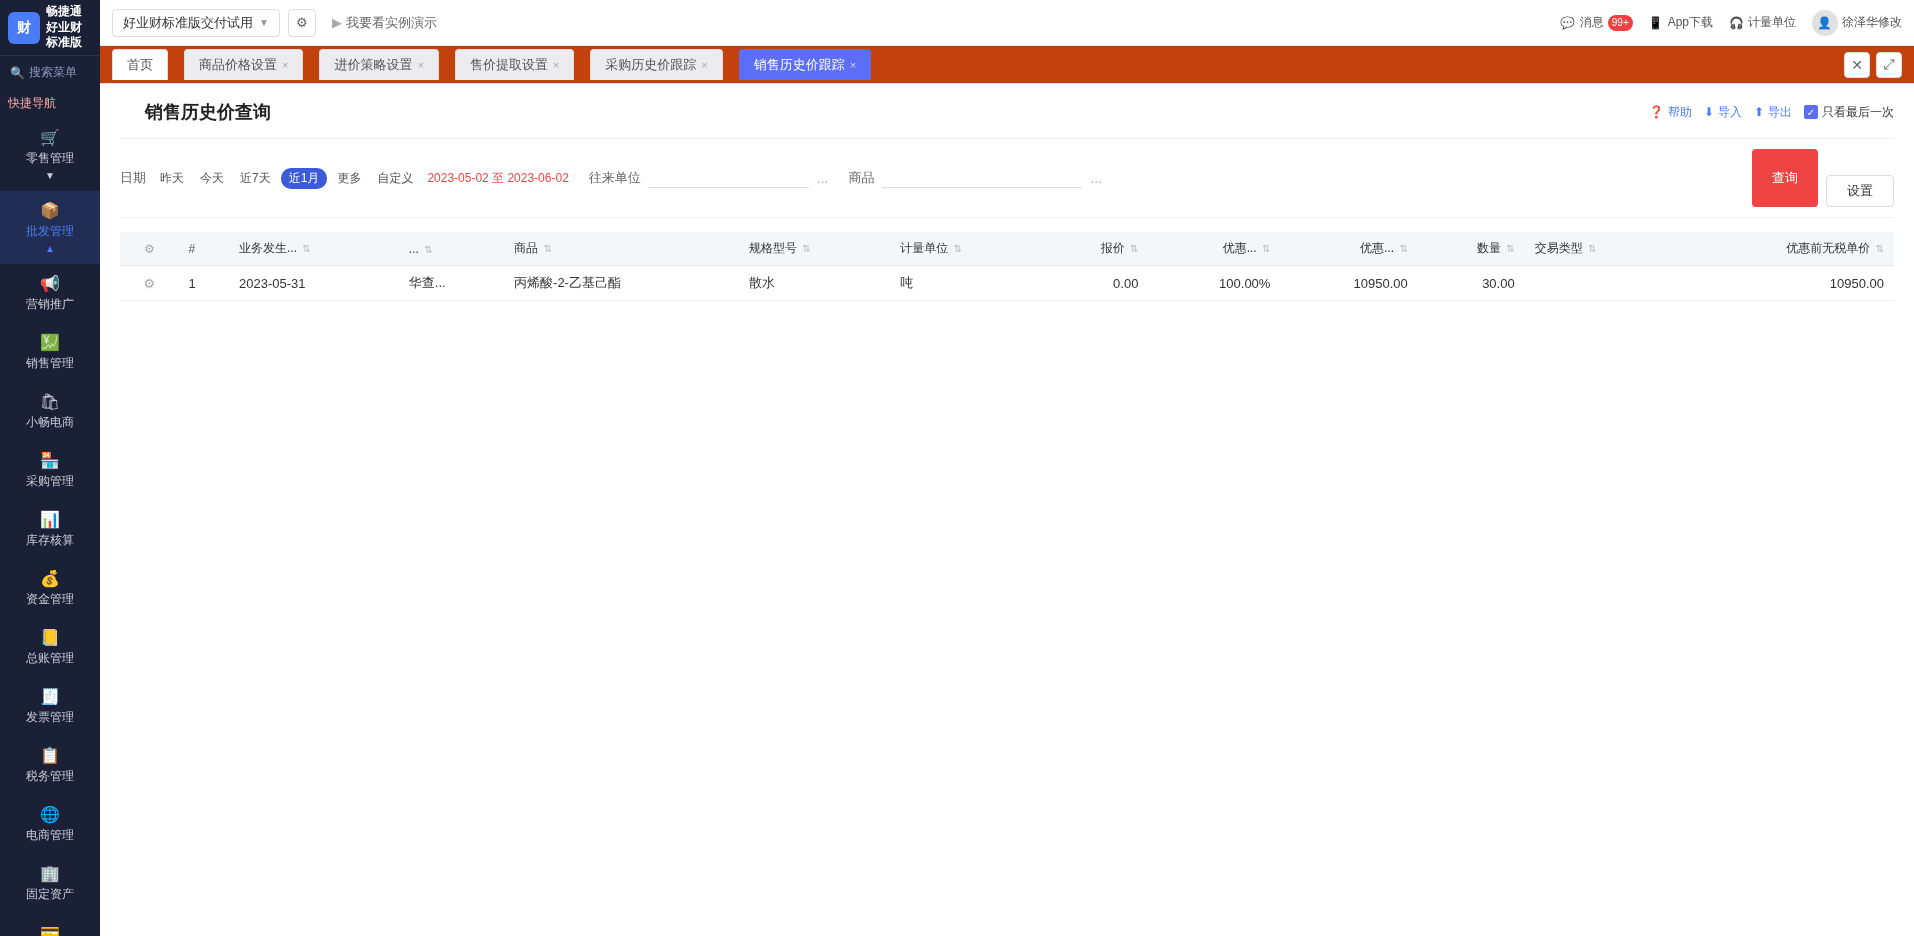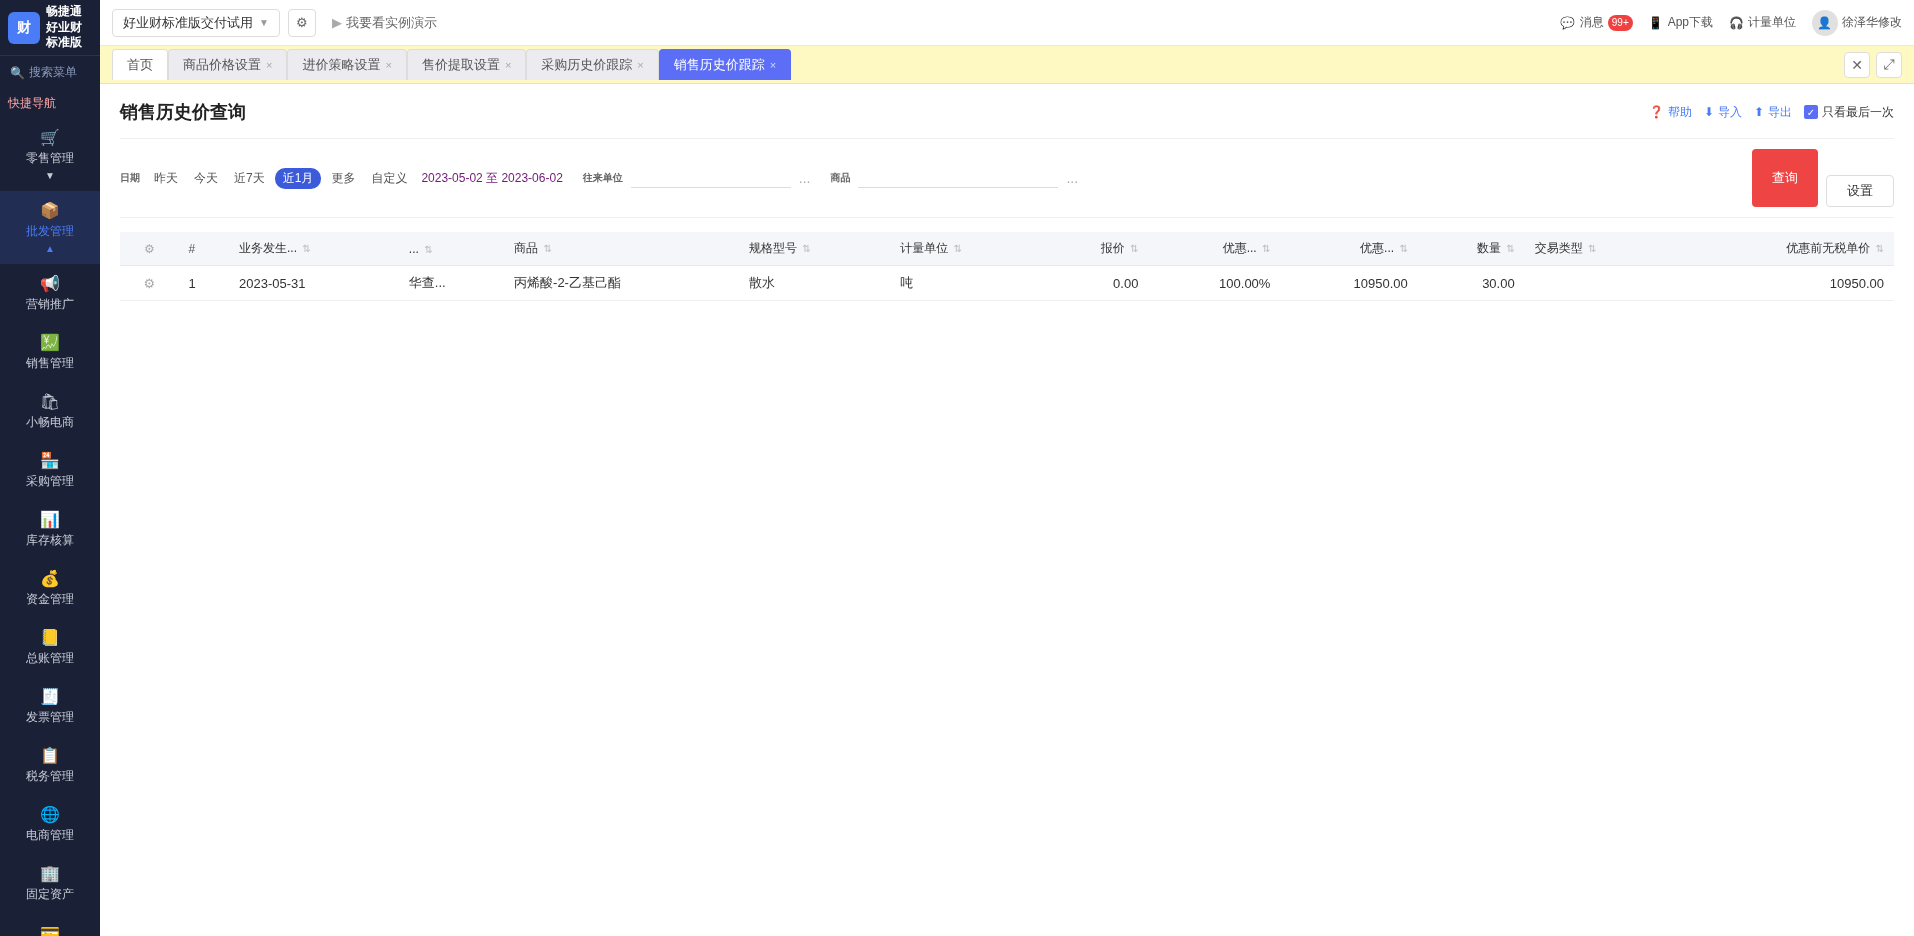--- a/index.html
+++ b/index.html
@@ -115,26 +115,26 @@
     }
     .user-avatar {
       width: 26px; height: 26px; border-radius: 50%; background: #e0e0e0;
       display: flex; align-items: center; justify-content: center; color: #999; font-size: 12px;
     }
 
     
     .tabs {
       display: flex;
       align-items: center;
-      background: #fef9c3;
+      background: #c2410c;
       border-bottom: 1px solid #e0e0e0;
       padding: 0 12px;
       height: 38px;
       flex-shrink: 0;
-      gap: 0;
+      gap: 16px;
     }
     .tab {
       padding: 6px 14px;
       border-radius: 4px 4px 0 0;
       font-size: 13px;
       cursor: pointer;
       color: #555;
       display: flex; align-items: center; gap: 5px;
       white-space: nowrap;
       background: #ebebf0;
@@ -167,21 +167,21 @@
       flex-direction: column;
       gap: 14px;
     }
 
     
     .page-header {
       display: flex;
       align-items: center;
       justify-content: space-between;
     }
-    .page-title { font-size: 18px; font-weight: bold; color: #222; }
+    .page-title { font-size: 18px; font-weight: bold; color: #222; margin-left: 25px; }
     .page-actions { display: flex; align-items: center; gap: 12px; }
     .page-action-link {
       display: flex; align-items: center; gap: 4px;
       font-size: 12px; color: #4a7cf7; cursor: pointer;
     }
     .only-last-checkbox {
       display: flex; align-items: center; gap: 4px;
       font-size: 12px; color: #333;
     }
     .checkbox-blue {
@@ -196,32 +196,32 @@
       align-items: center;
       gap: 20px;
       padding: 10px 0;
       border-top: 1px solid #f0f0f0;
       border-bottom: 1px solid #f0f0f0;
       flex-wrap: wrap;
     }
     .filter-group {
       display: flex; align-items: center; gap: 8px;
     }
-    .filter-label { color: #666; font-size: 10px; font-weight: bold; }
+    .filter-label { color: #666; font-size: 13px; }
     .date-shortcuts {
       display: flex; align-items: center; gap: 4px;
     }
     .date-shortcut {
       padding: 2px 6px; font-size: 12px;
       border-radius: 3px; cursor: pointer; color: #555;
     }
     .date-shortcut.active {
       background: #3b5bdb; color: #fff; border-radius: 10px; padding: 2px 8px;
     }
-    .date-range { font-size: 12px; color: #701a75; }
+    .date-range { font-size: 12px; color: #ef4444; }
     .filter-input {
       border: none; border-bottom: 1px solid #ddd;
       padding: 2px 6px; font-size: 13px; color: #333; width: 160px; outline: none;
     }
     .filter-dots { color: #aaa; cursor: pointer; font-size: 14px; }
 
     
     .action-row {
       display: flex; justify-content: flex-end; gap: 8px;
     }

